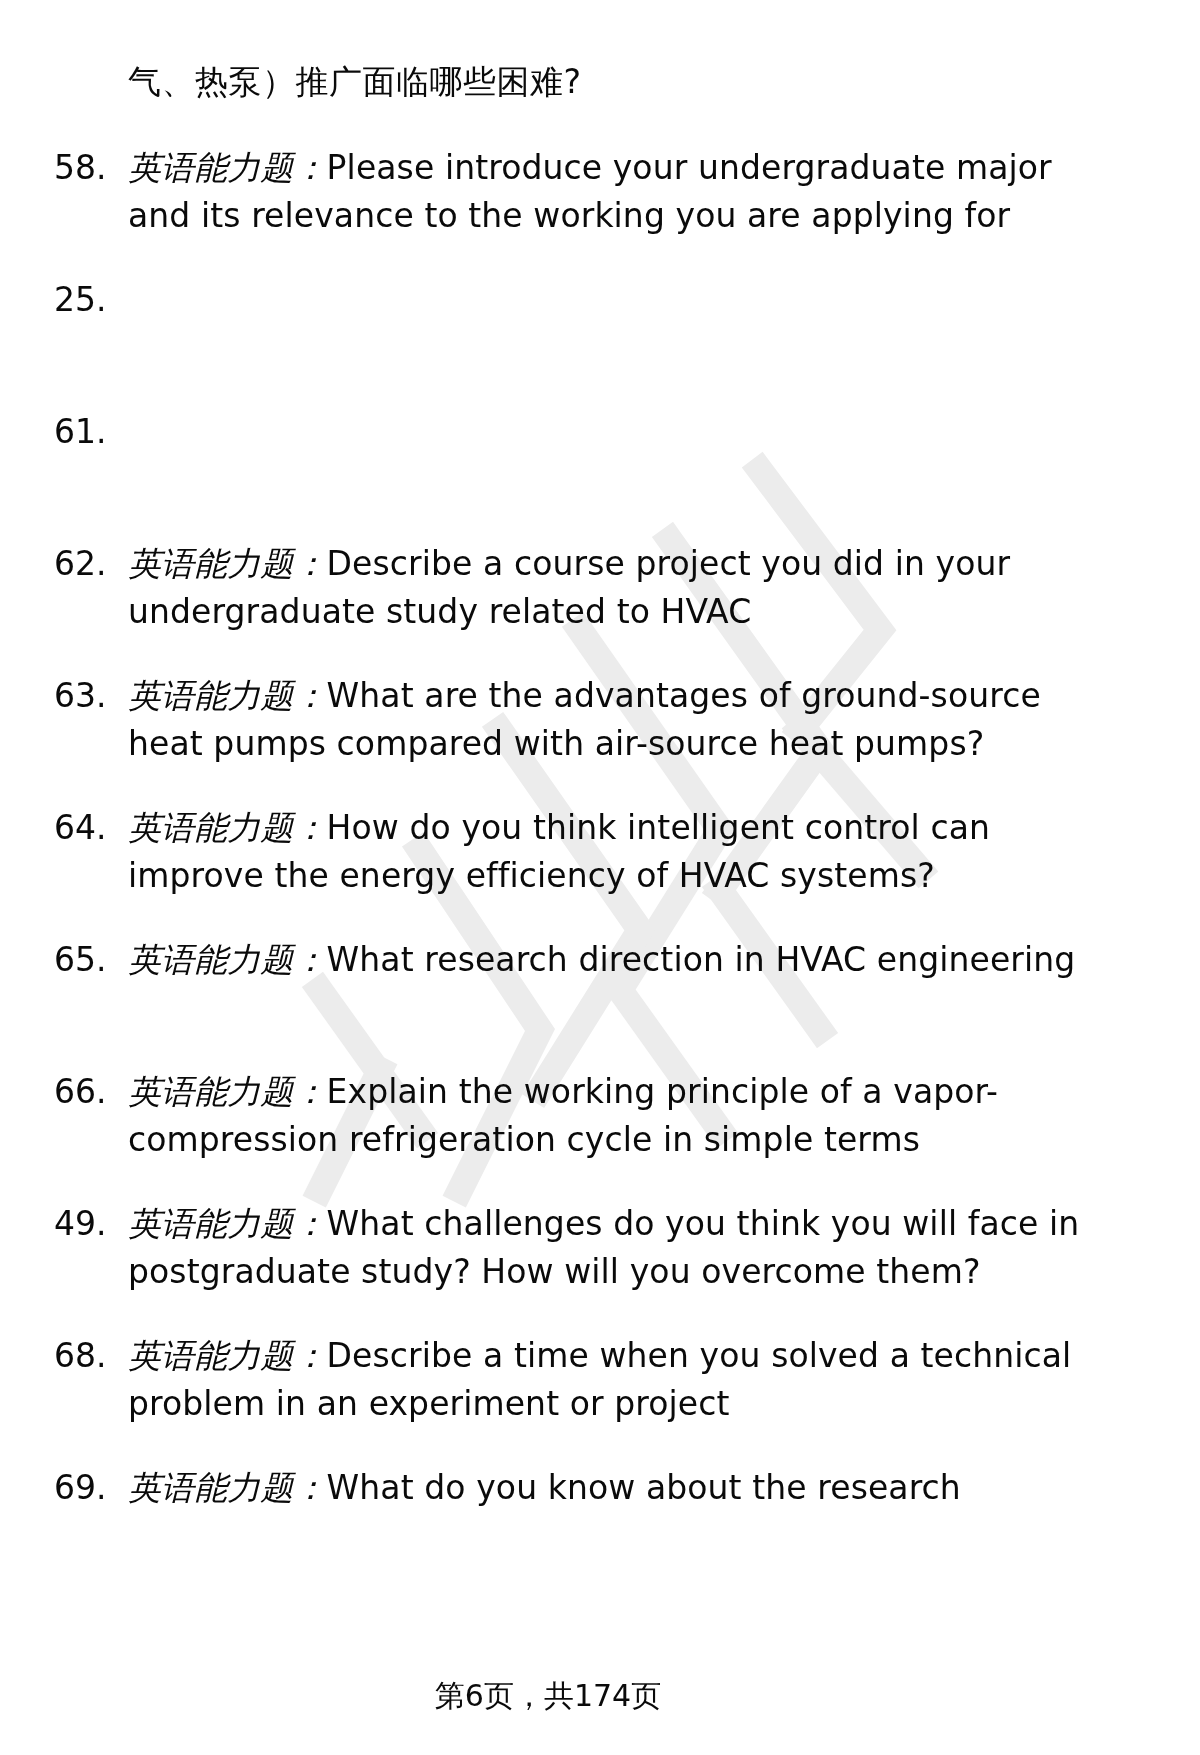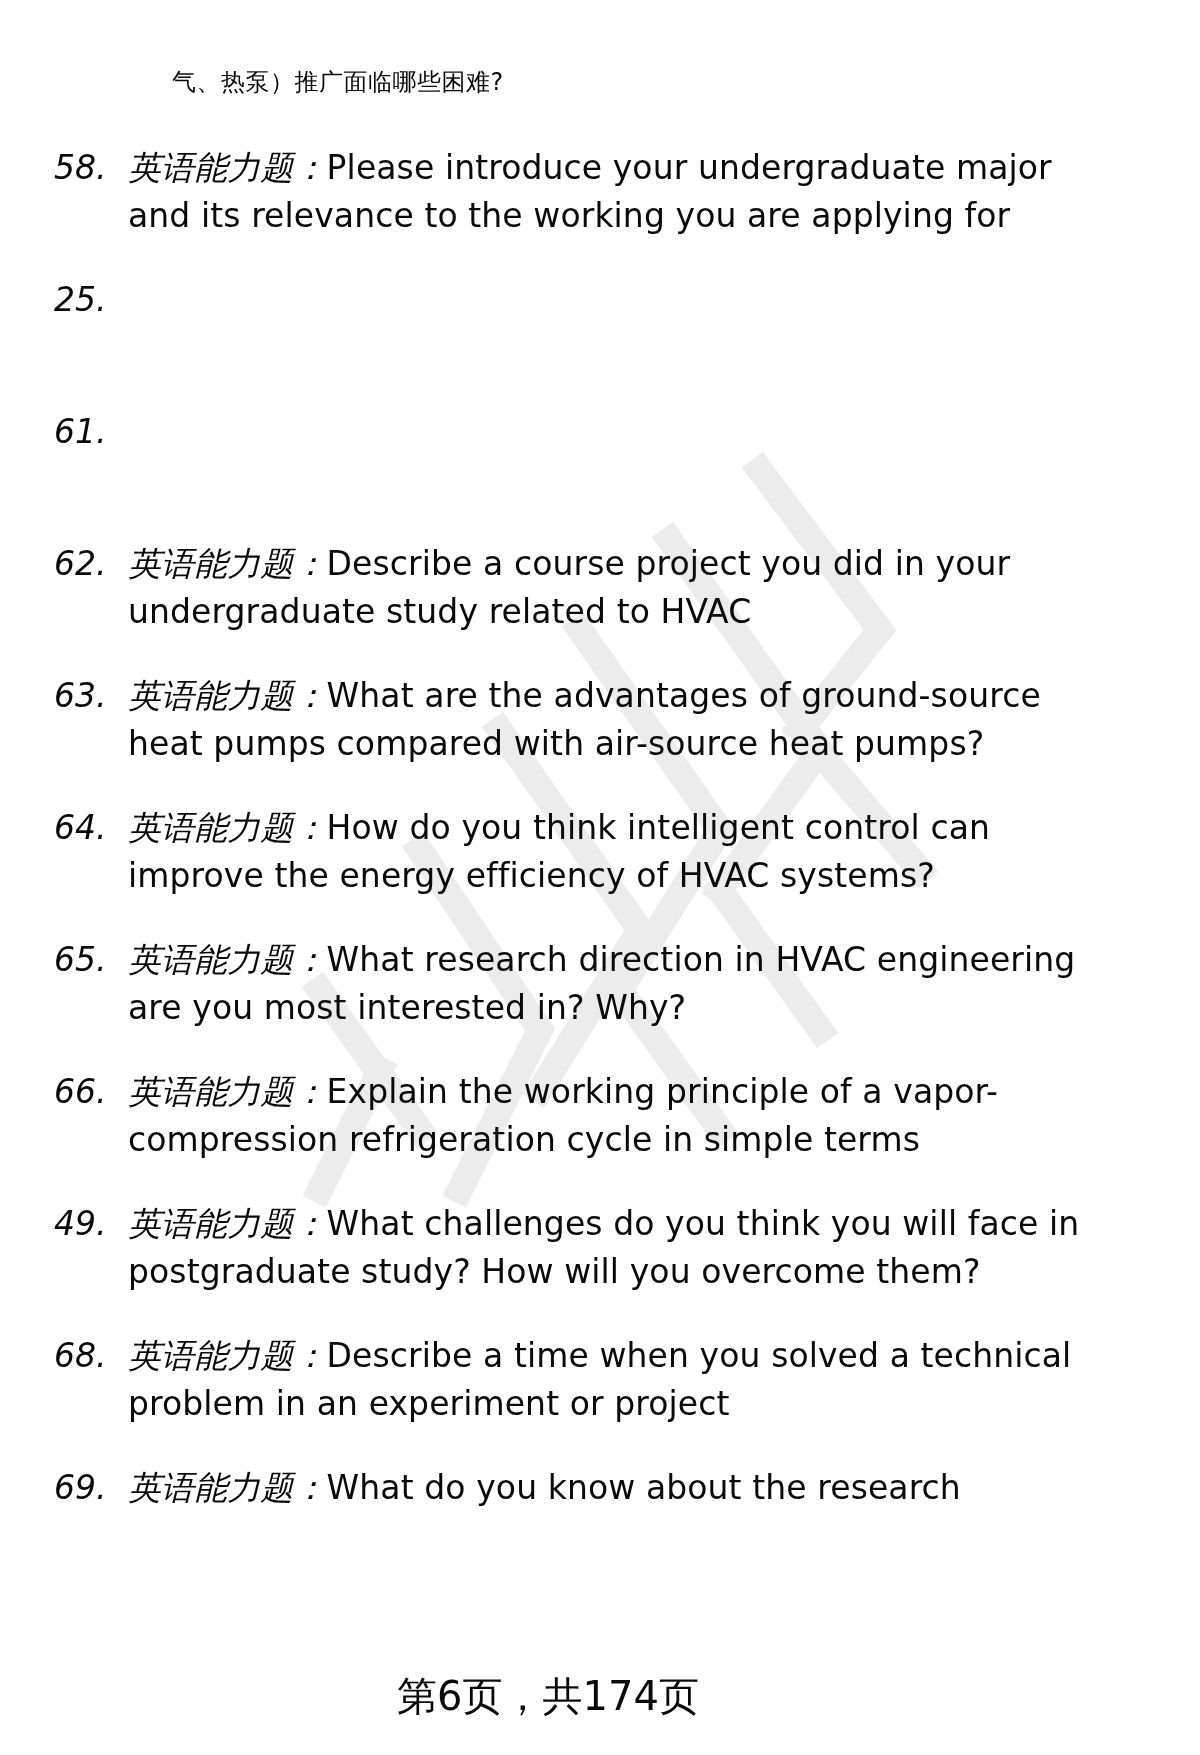--- a/index.html
+++ b/index.html
@@ -29,63 +29,61 @@
       left: 0;
       top: 0;
       width: 1200px;
       height: 1755px;
       z-index: 1;
     }
     .continuation {
       position: absolute;
       left: 128px;
       top: 58px;
-      font-size: 24px;
+      font-size: 33px;
       line-height: 48px;
       letter-spacing: 0.5px;
-      margin-left: 44px;
     }
     .qlist {
       position: absolute;
       left: 0;
       top: 144px;
       width: 1200px;
     }
     .q {
       position: relative;
       height: 132px;
     }
     .q-num {
       position: absolute;
       left: 54px;
       top: 0;
       font-size: 33px;
       line-height: 48px;
-      font-style: italic;
     }
     .q-body {
       position: absolute;
       left: 128px;
       top: 0;
       width: 1010px;
       font-size: 33px;
       line-height: 48px;
       letter-spacing: 0.1px;
     }
     .q-tag {
       font-size: 33px;
       font-style: italic;
     }
     .footer {
       position: absolute;
       left: 0;
       width: 1096px;
       top: 1676px;
       text-align: center;
-      font-size: 40px;
+      font-size: 30px;
       line-height: 40px;
     }
   </style>
 </head>
 <body>
 
 <svg class="watermark" viewBox="0 0 800 800" xmlns="http://www.w3.org/2000/svg">
   <g fill="none" stroke="#ececec" stroke-width="26" stroke-linecap="square">
     <path d="M560 40 L680 200 L600 300"></path>
     <path d="M470 110 L620 320 L520 460"></path>
@@ -144,21 +142,20 @@
       <div class="q-body">
         <span class="q-tag">英语能力题：</span><span>How do you think intelligent control can</span><br>
         <span>improve the energy efficiency of HVAC systems?</span>
       </div>
     </div>
 
     <div class="q">
       <div class="q-num">65.</div>
       <div class="q-body">
         <span class="q-tag">英语能力题：</span><span>What research direction in HVAC engineering</span><br>
-        <span>are you most interested in? Why?</span>
       </div>
     </div>
 
     <div class="q">
       <div class="q-num">66.</div>
       <div class="q-body">
         <span class="q-tag">英语能力题：</span><span>Explain the working principle of a vapor-</span><br>
         <span>compression refrigeration cycle in simple terms</span>
       </div>
     </div>

